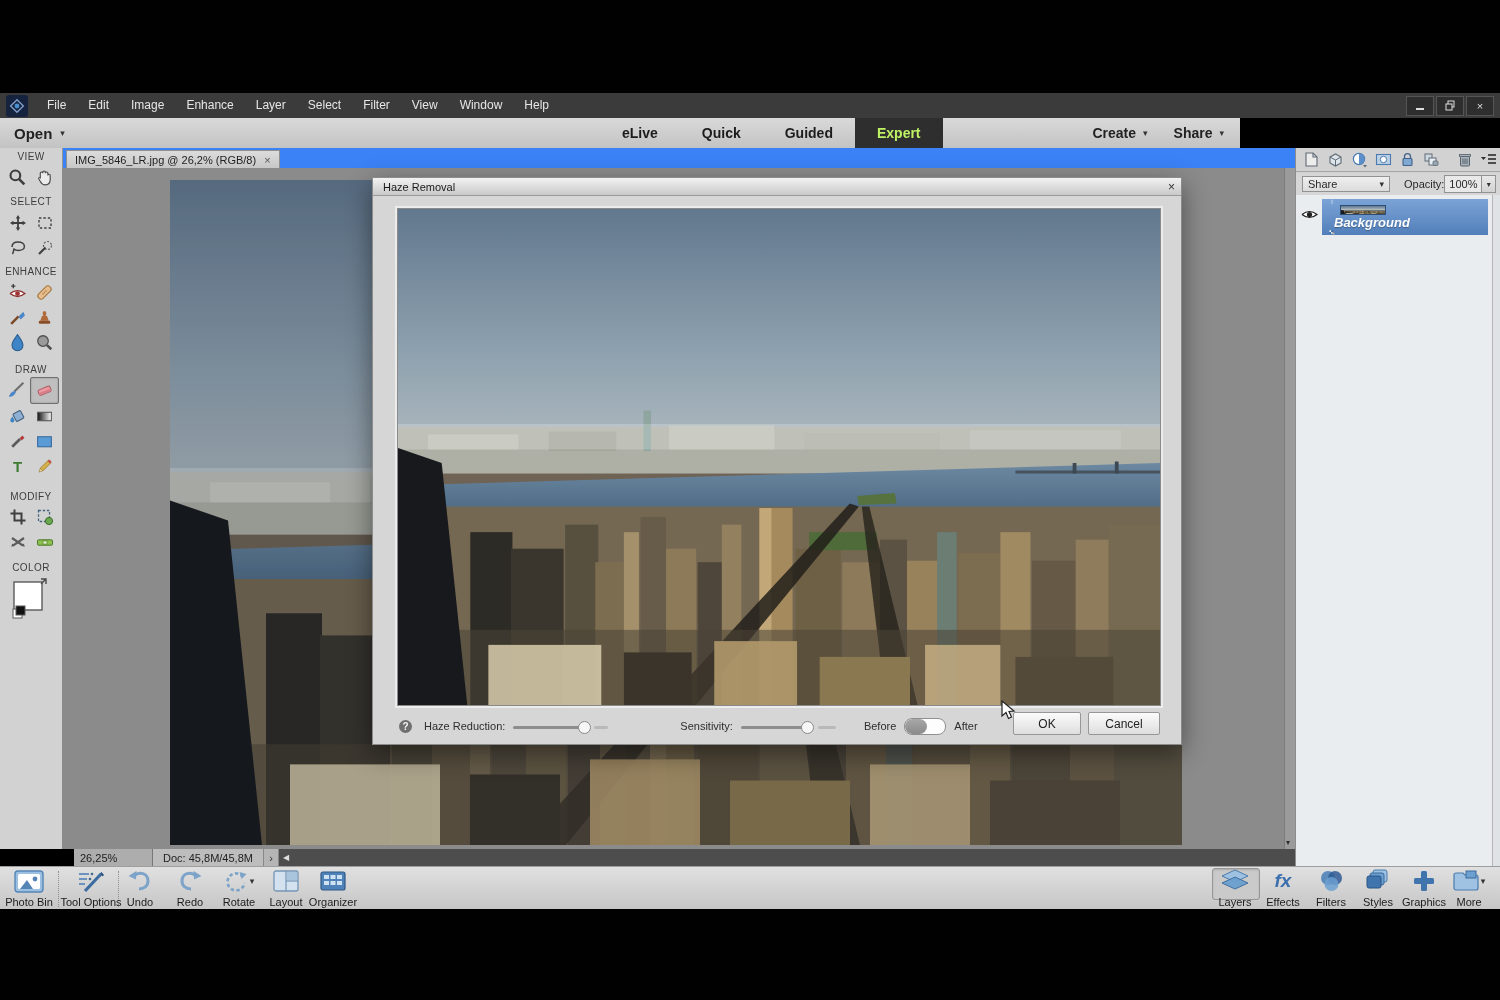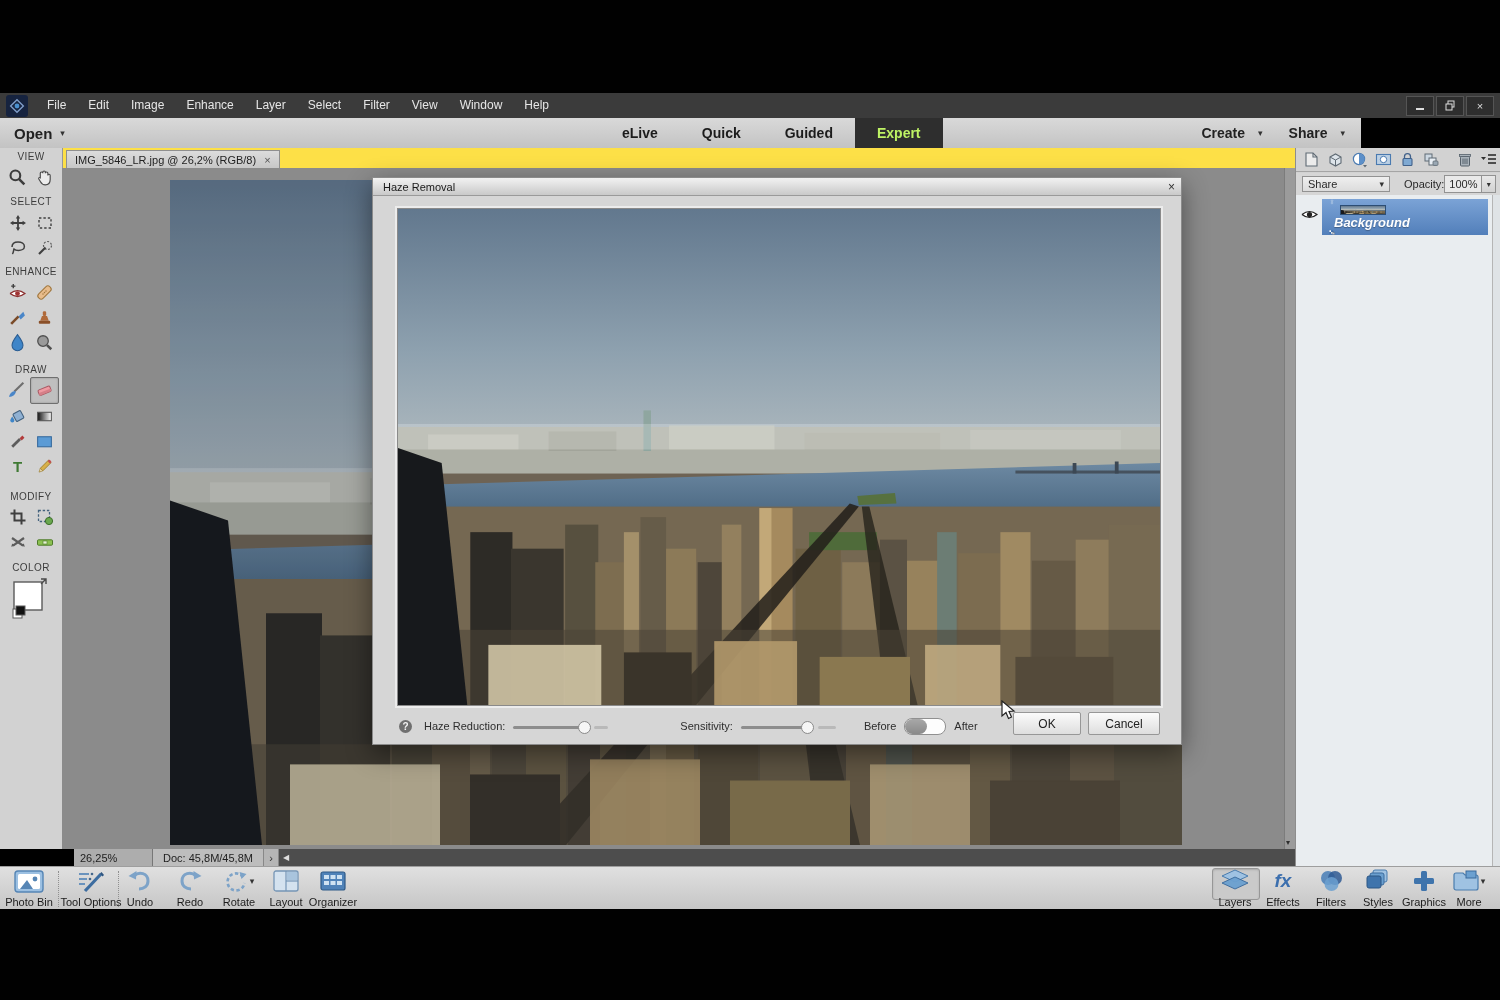--- a/index.html
+++ b/index.html
@@ -8,31 +8,31 @@
   .screen{position:absolute;top:0;left:0;width:1500px;height:1000px;background:#000;}
 
   
   .menubar{left:0;top:93px;width:1500px;height:25px;background:#3b3b3b;display:flex;align-items:center;}
   .logo{width:22px;height:22px;margin:0 8px 0 6px;background:#16233f;border-radius:3px;display:flex;align-items:center;justify-content:center;}
   .menu-item{color:#e6e6e6;font-size:12px;padding:0 11px;line-height:25px;cursor:default;}
   .win-controls{position:absolute;right:6px;top:0;height:25px;display:flex;align-items:center;gap:2px;}
   .win-btn{width:26px;height:18px;background:#2e2e2e;border:1px solid #555;display:flex;align-items:center;justify-content:center;color:#ddd;font-size:11px;}
 
   
-  .open-row{left:0;top:118px;width:1361px;height:30px;background:linear-gradient(#d9d9d9,#c3c3c3);border-bottom:1px solid #9a9a9a;}
+  .open-row{left:0;top:118px;width:1240px;height:30px;background:linear-gradient(#d9d9d9,#c3c3c3);border-bottom:1px solid #9a9a9a;}
   .open-btn{position:absolute;left:14px;top:0;height:30px;display:flex;align-items:center;gap:8px;font-size:15px;font-weight:bold;color:#222;}
   .mode-tabs{position:absolute;left:600px;top:0;height:30px;display:flex;}
   .mode-tab{height:30px;padding:0 22px;display:flex;align-items:center;font-size:14px;font-weight:bold;color:#1c1c1c;}
   .mode-tab.active{background:#2e2e2e;color:#bef264;}
   .create-share{position:absolute;right:16px;top:0;height:30px;display:flex;align-items:center;gap:26px;}
-  .cs-btn{display:flex;align-items:center;gap:13px;font-size:14px;font-weight:bold;color:#222;text-align:center;}
+  .cs-btn{display:flex;align-items:center;gap:7px;font-size:14px;font-weight:bold;color:#222;text-align:center;}
   .caret{font-size:9px;color:#333;}
 
   
-  .doctab-row{left:62px;top:148px;width:1233px;height:20px;background:#fde047;border-bottom:1px solid #8a8a8a;}
+  .doctab-row{left:62px;top:148px;width:1233px;height:20px;background:#3b82f6;border-bottom:1px solid #8a8a8a;}
   .doc-tab{position:absolute;left:4px;top:2px;height:18px;background:linear-gradient(#dcdcdc,#c6c6c6);border:1px solid #8f8f8f;border-bottom:none;display:flex;align-items:center;padding:0 8px;gap:8px;font-size:11px;color:#222;}
   .tabclose{color:#555;font-size:11px;}
 
   
   .toolbar-left{left:0;top:148px;width:62px;height:701px;background:#d2d2d2;border-right:1px solid #979797;}
   .tsec-title{width:100%;text-align:center;font-size:10px;color:#3d3d3d;letter-spacing:.4px;}
   .tool-grid{display:flex;flex-wrap:wrap;justify-content:center;}
   .tool-btn{width:27px;height:25px;display:flex;align-items:center;justify-content:center;}
   .tool-btn.selected{background:#bfbfbf;border:1px solid #6f6f6f;border-radius:2px;box-shadow:inset 0 0 2px #888;}
   .tglyph{font-weight:bold;font-size:15px;}

